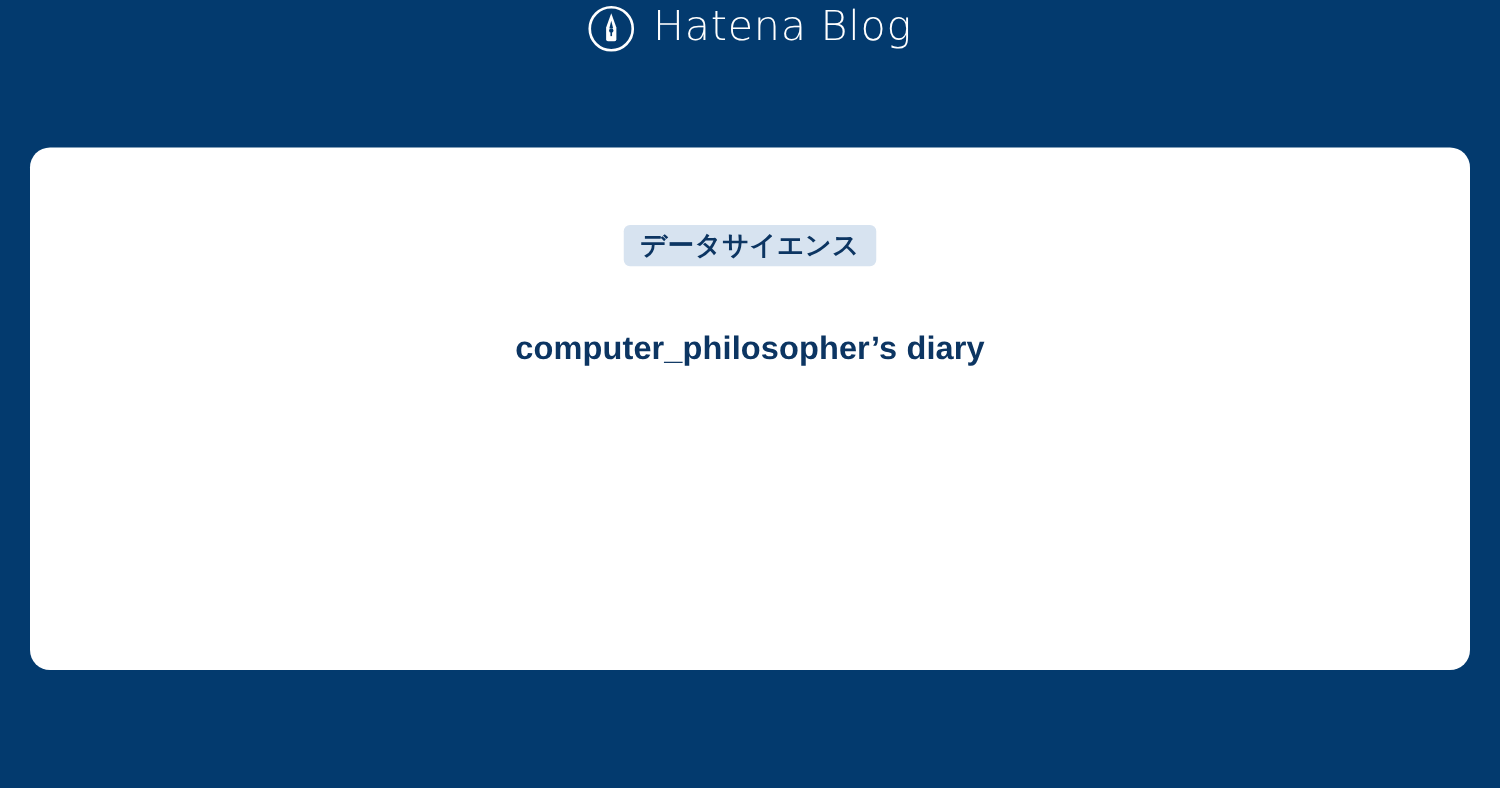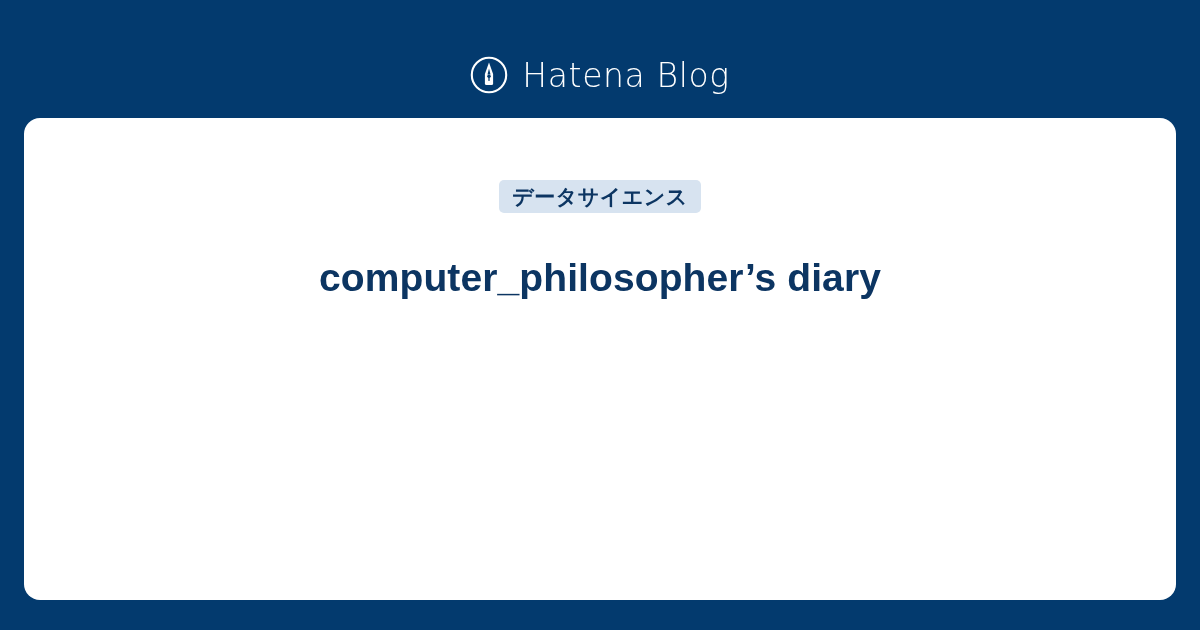--- a/index.html
+++ b/index.html
@@ -17,26 +17,25 @@
     position: relative;
     width: 1200px;
     height: 630px;
     background: #033A6E;
     box-sizing: border-box;
   }
 
   
   .brand-header {
     position: absolute;
-    top: 16px;
+    top: 4px;
     left: 0;
     width: 1200px;
     height: 118px;
     display: flex;
-    align-items: center;
     justify-content: center;
     gap: 14px;
   }
   .brand-logo {
     width: 38px;
     height: 38px;
     flex: 0 0 38px;
     display: block;
   }
   .brand-name {
@@ -48,21 +47,21 @@
     white-space: nowrap;
     font-family: "DejaVu Sans", "Liberation Sans", sans-serif;
   }
 
   
   .entry-card {
     position: absolute;
     left: 24px;
     top: 118px;
     width: 1152px;
-    height: 482px;
+    height: 418px;
     background: #ffffff;
     border-radius: 16px;
     box-sizing: border-box;
     display: flex;
     flex-direction: column;
     align-items: center;
   }
 
   .category-row {
     margin-top: 62px;
@@ -95,21 +94,21 @@
     line-height: 57px;
     letter-spacing: 0.2px;
     word-break: break-word;
   }
 
   .blog-name {
     margin-top: 46px;
     width: 900px;
     text-align: center;
     color: #0C3562;
-    font-size: 39px;
+    font-size: 26px;
     font-weight: 700;
     line-height: 38px;
     letter-spacing: 0.1px;
     word-break: break-word;
   }
 </style>
 </head>
 <body>
 
 <div id="og-card">

